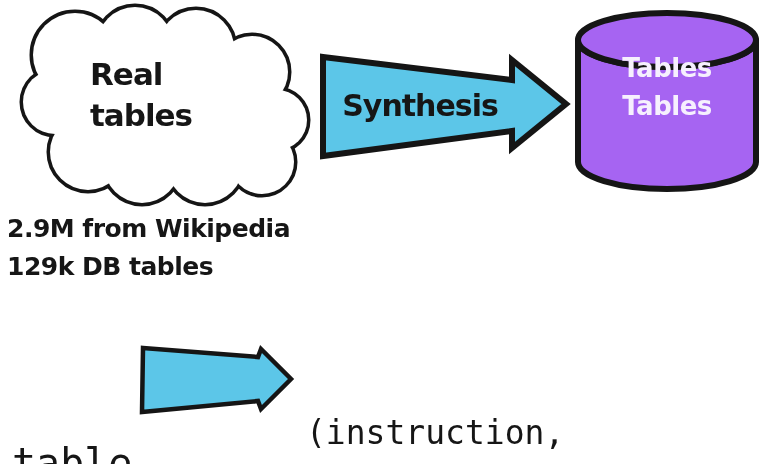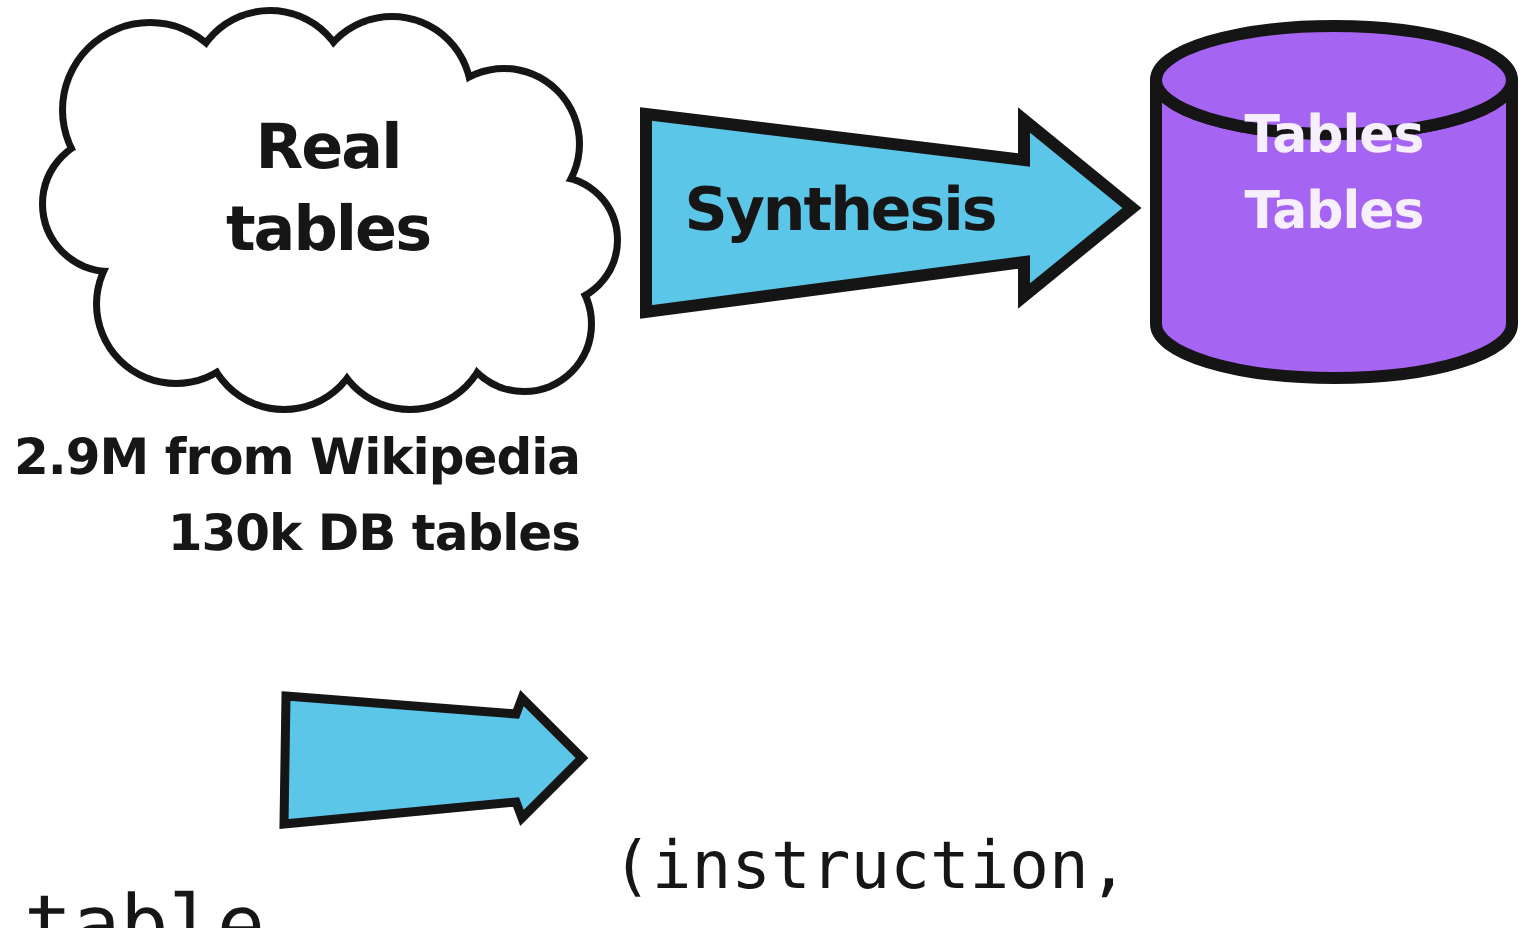--- a/index.html
+++ b/index.html
@@ -20,25 +20,25 @@
     letter-spacing: -1px;
   }
   .mono {
     font-family: "DejaVu Sans Mono", "Liberation Mono", monospace;
     font-weight: normal;
     white-space: pre;
   }
 
   #cloud-label {
     left: 90px; top: 54px; width: 148px;
-    font-size: 31px; line-height: 41px; text-align: center;
+    font-size: 31px; line-height: 41px; 
   }
   #source-stats {
     left: 7px; top: 210px;
-    font-size: 25px; line-height: 38px; letter-spacing: -0.5px; text-align: right;
+    font-size: 25px; line-height: 38px; letter-spacing: -0.5px;
   }
   #synthesis-label {
     left: 334px; top: 83px; width: 172px; height: 45px;
     display: flex; align-items: center; justify-content: center;
     font-size: 30px;
   }
   #dataset-label {
     left: 578px; top: 49px; width: 178px;
     font-size: 26px; line-height: 38px; text-align: center;
     color: #f6f0fe; letter-spacing: -0.5px;
@@ -97,21 +97,21 @@
     <polygon points="143,348 258,357 261,349 291,379 261,409 258,401 142,412" stroke="#151515" stroke-width="4.5" stroke-linejoin="miter" fill="#5cc6e8"></polygon>
   </svg>
 
   <div class="txt comic" id="cloud-label">
     <div>Real</div>
     <div>tables</div>
   </div>
 
   <div class="txt comic" id="source-stats">
     <div>2.9M from Wikipedia</div>
-    <div>130k DB tables</div>
+    <div>129k DB tables</div>
   </div>
 
   <div class="txt comic" id="synthesis-label">Synthesis</div>
 
   <div class="txt comic" id="dataset-label">
     <div>Tables</div>
     <div>Tables</div>
   </div>
 
   <div class="txt mono" id="input-text">

